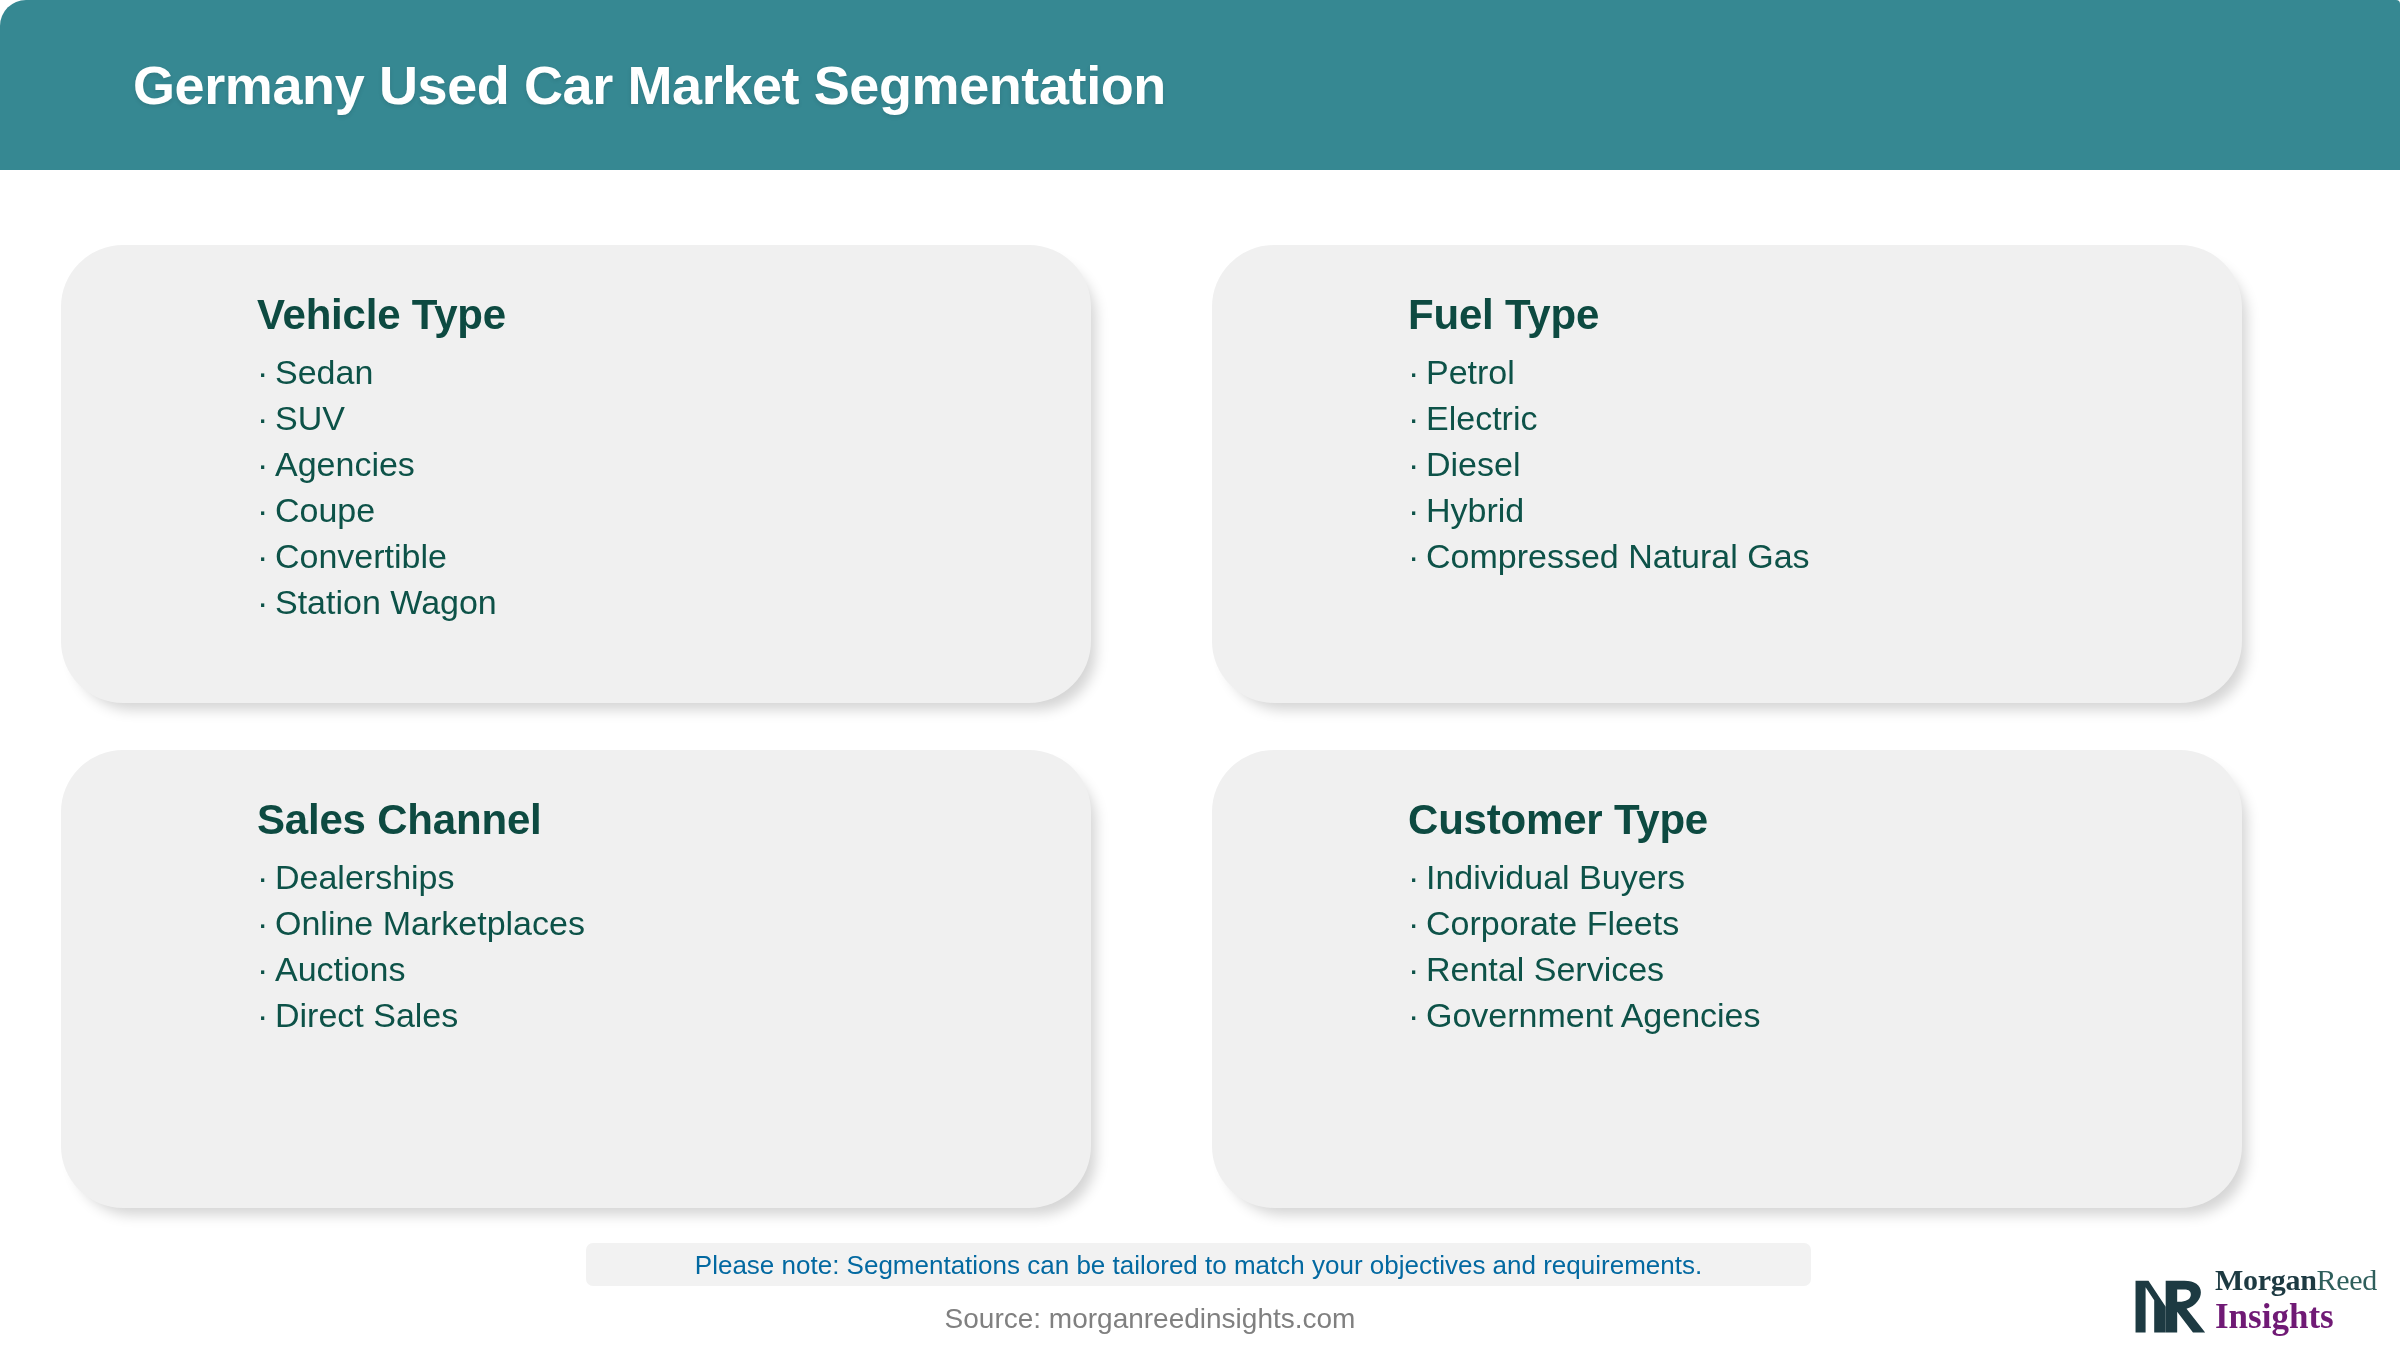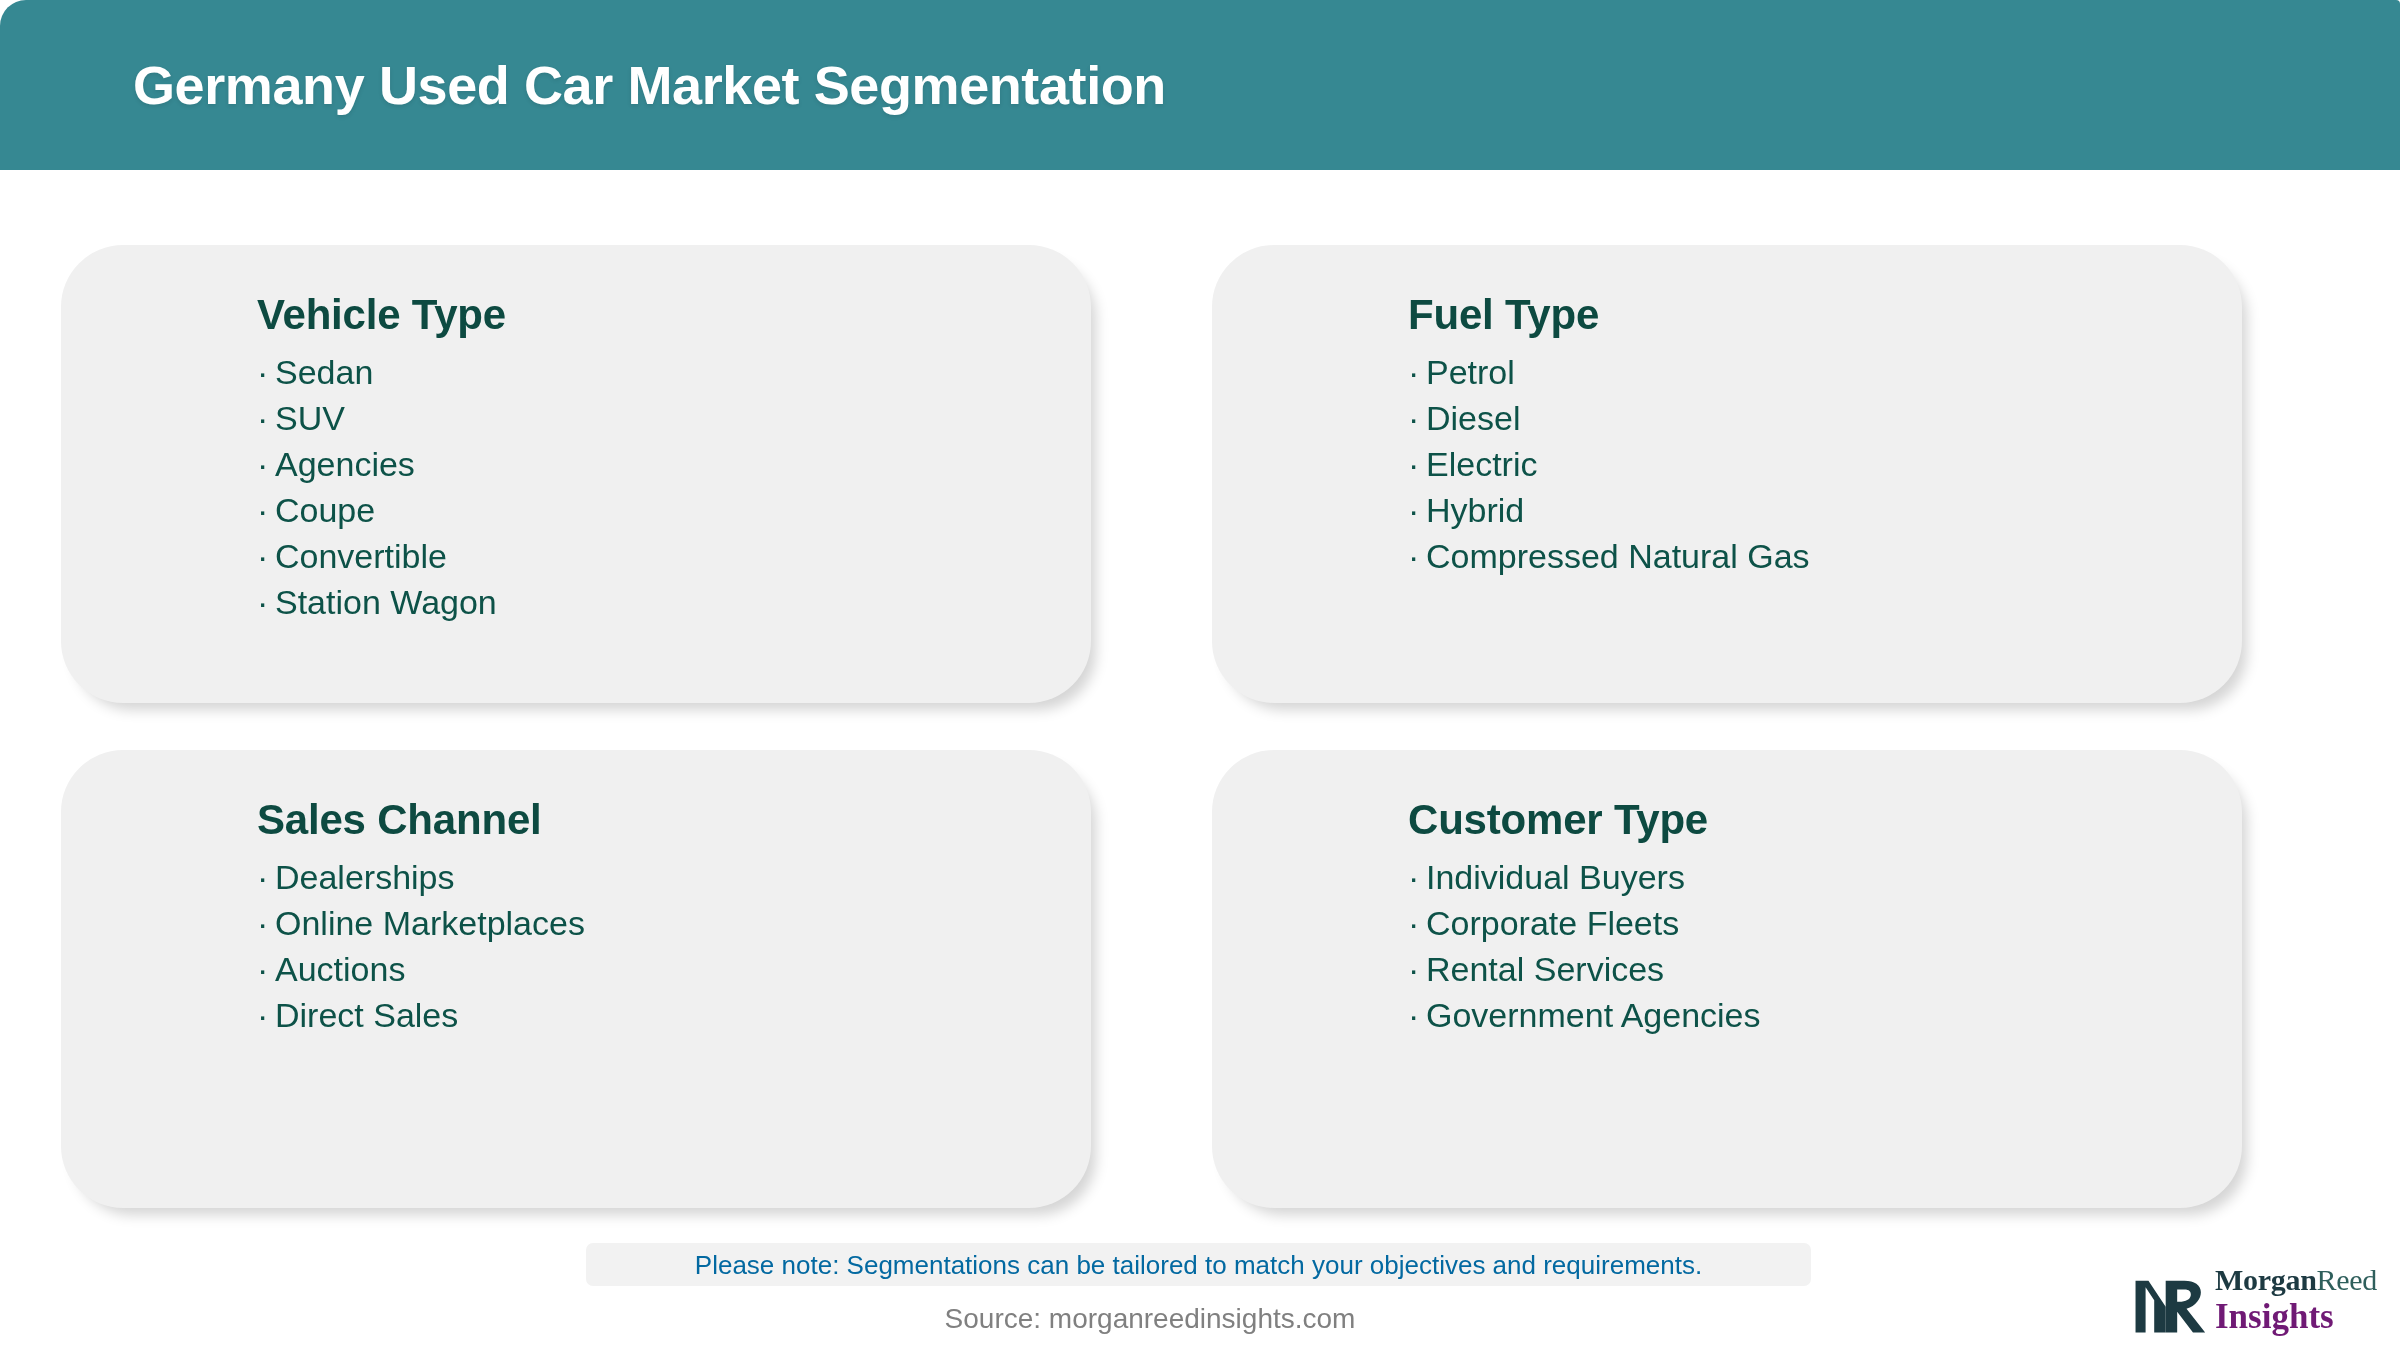--- a/index.html
+++ b/index.html
@@ -169,22 +169,22 @@
           <li><span class="bullet">·</span><span>Station Wagon</span></li>
         </ul>
       </div>
     </div>
 
     <div class="card c1">
       <div class="card-inner">
         <div class="card-title">Fuel Type</div>
         <ul class="card-list">
           <li><span class="bullet">·</span><span>Petrol</span></li>
+          <li><span class="bullet">·</span><span>Electric</span></li>
           <li><span class="bullet">·</span><span>Diesel</span></li>
-          <li><span class="bullet">·</span><span>Electric</span></li>
           <li><span class="bullet">·</span><span>Hybrid</span></li>
           <li><span class="bullet">·</span><span>Compressed Natural Gas</span></li>
         </ul>
       </div>
     </div>
 
     <div class="card c2">
       <div class="card-inner">
         <div class="card-title">Sales Channel</div>
         <ul class="card-list">

